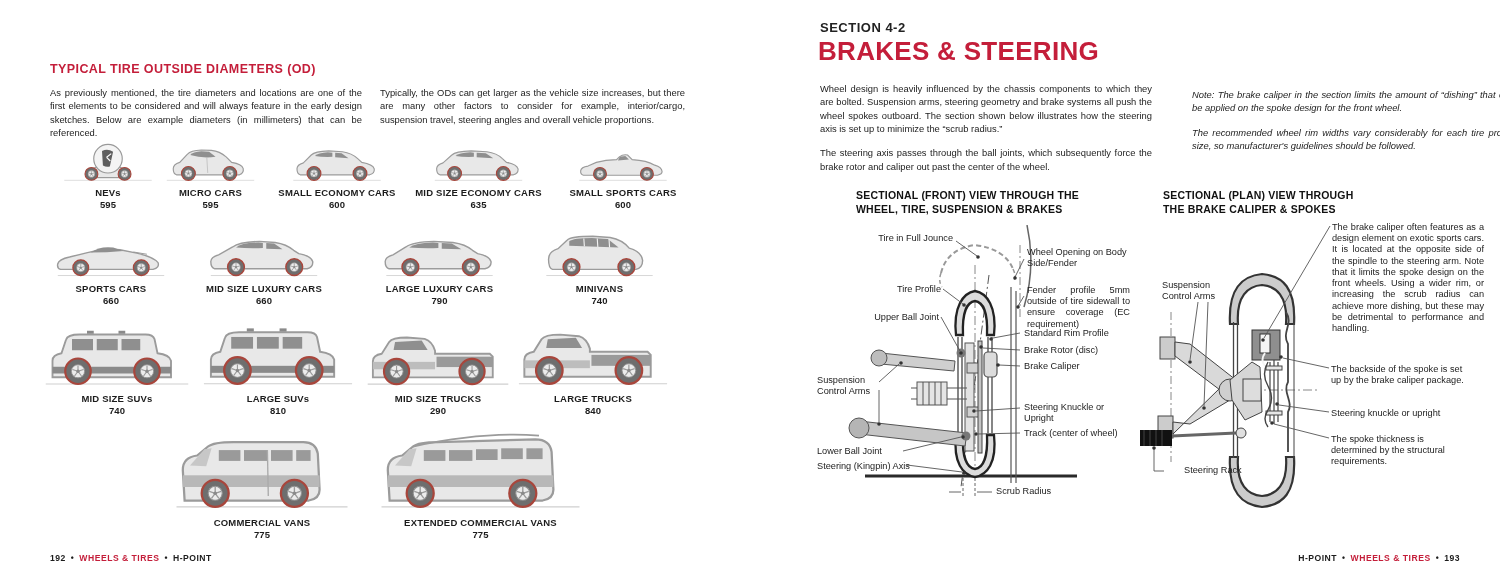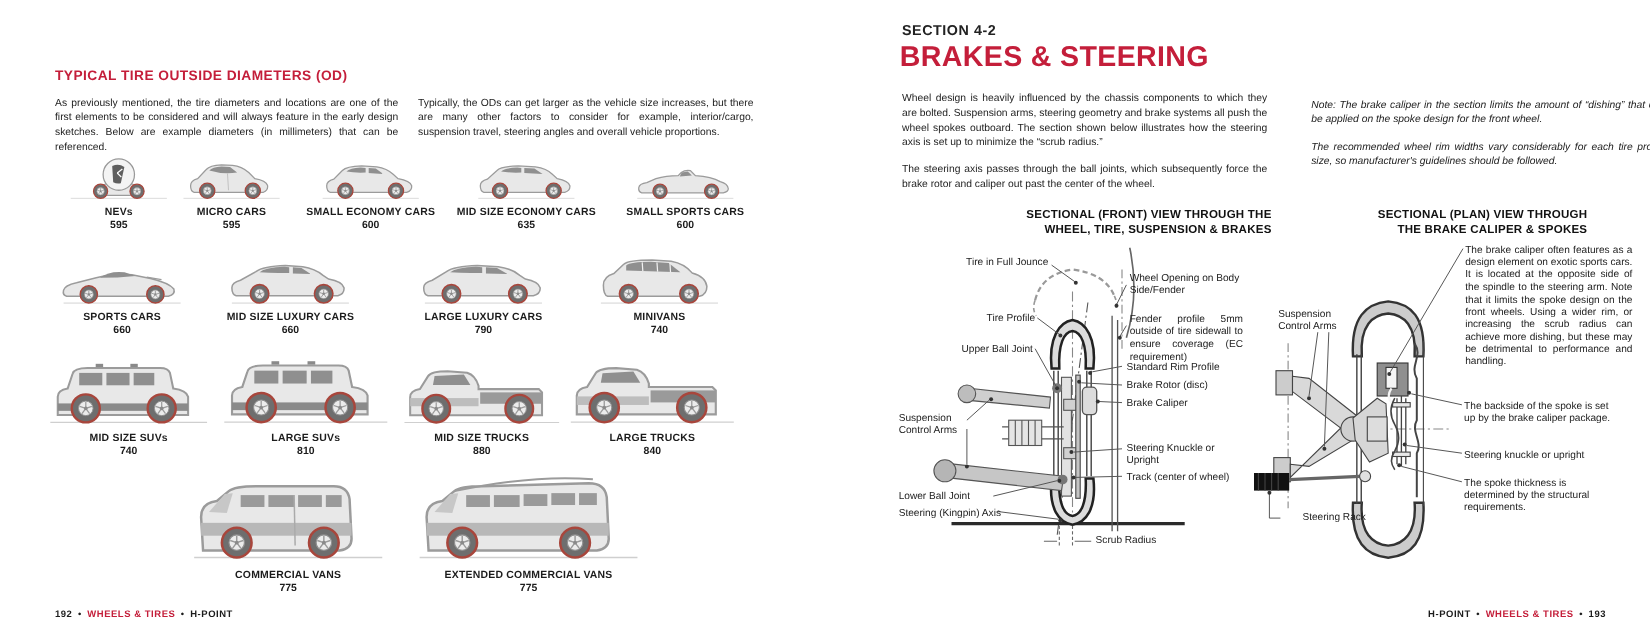--- a/index.html
+++ b/index.html
@@ -19,21 +19,21 @@
   .footer .sep{margin:0 5px;}
   .footer .red{color:var(--red);margin-top:12px;}
   #footer-left{left:50px;} #footer-right{right:40px;text-align:right;}
   
   .section-label{left:820px;top:20px;font-size:13px;font-weight:bold;letter-spacing:.5px;color:#222;}
   .big-title{left:818px;top:36px;font-size:26px;font-weight:bold;letter-spacing:.3px;color:var(--red);}
   .rp-col{top:82px;width:332px;font-size:9.4px;line-height:1.42;text-align:justify;}
   #rp-left-col{left:820px;}
   #rp-notes{left:1192px;top:88px;width:322px;font-style:italic;}
   .rp-col p, #rp-notes p{margin:0 0 11px 0;}
-  .diag-heading{font-size:10.5px;font-weight:bold;line-height:1.35;letter-spacing:.2px;color:#111;text-align:right;}
+  .diag-heading{font-size:10.5px;font-weight:bold;line-height:1.35;letter-spacing:.2px;color:#111;}
   #fv-heading{left:856px;top:188px;width:300px;}
   #pv-heading{left:1163px;top:188px;width:280px;}
   .diagram{position:absolute;}
   .lbl{position:absolute;font-size:9.2px;line-height:1.22;color:#222;}
   .lbl.r{text-align:right;} .lbl.j{text-align:justify;}
 </style>
 </head>
 <body style="--red: #c41e3a;">
 
 <div class="abs page-title">TYPICAL TIRE OUTSIDE DIAMETERS (OD)</div>
@@ -377,21 +377,21 @@
           <circle cx="146" cy="75" r="8.8" fill="#ececec" stroke="#909090" stroke-width="1.2"></circle>
           <line x1="146" y1="75" x2="153.4" y2="72.6" stroke="#9a9a9a" stroke-width="1.5"></line>
           <line x1="146" y1="75" x2="150.6" y2="81.3" stroke="#9a9a9a" stroke-width="1.5"></line>
           <line x1="146" y1="75" x2="141.4" y2="81.3" stroke="#9a9a9a" stroke-width="1.5"></line>
           <line x1="146" y1="75" x2="138.6" y2="72.6" stroke="#9a9a9a" stroke-width="1.5"></line>
           <line x1="146" y1="75" x2="146.0" y2="67.2" stroke="#9a9a9a" stroke-width="1.5"></line>
           <circle cx="146" cy="75" r="2.2" fill="#8a8a8a"></circle>
         </svg>
       </div>
       <div class="vname">MID SIZE TRUCKS</div>
-      <div class="vod">880</div>
+      <div class="vod">290</div>
     </div>
     <div class="vcell" style="left: 514px; top: 312px; width: 158px;">
       <div class="vart" style="height:78px">
         <svg viewBox="0 0 200 100" width="100%" height="100%" preserveAspectRatio="xMidYMax meet">
           <line x1="5" y1="92" x2="195" y2="92" stroke="#cfcfcf" stroke-width="1.5"></line>
           <path d="M12,83 L12,61 Q12,53 24,51 L34,35 Q38,29 58,29 L82,31 Q92,34 96,47 L96,51 L170,51 L174,55 L174,83 Z" fill="#e8e8e8" stroke="#9b9b9b" stroke-width="2.5"></path>
           <path d="M42,35 L78,33 L86,46 L40,46 Z" fill="#8f8f8f"></path>
           <rect x="98" y="55" width="76" height="14" fill="#9a9a9a"></rect>
           <rect x="12" y="62" width="84" height="10" fill="#bdbdbd"></rect>
           <circle cx="44" cy="75" r="17" fill="#6e6e6e" stroke="#a8463c" stroke-width="2.89"></circle>

